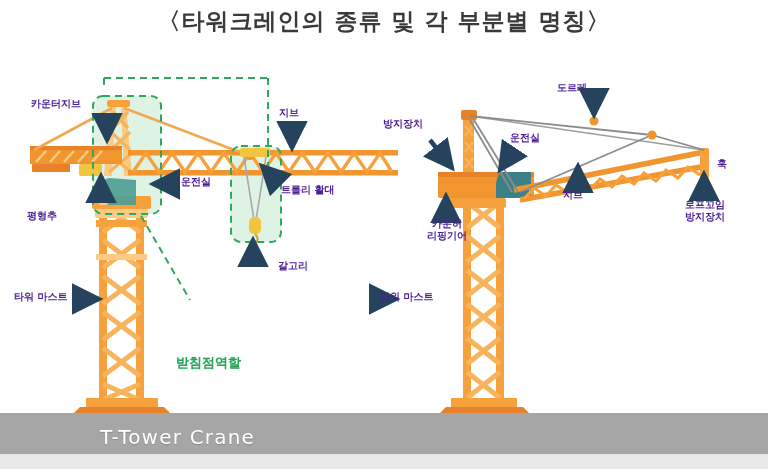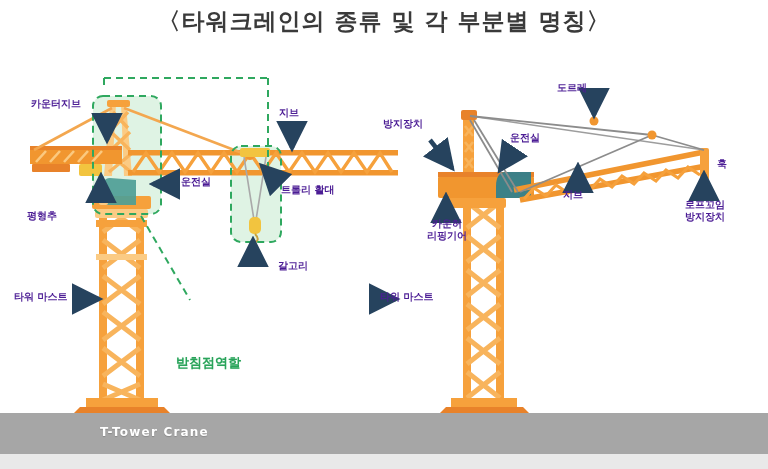--- a/index.html
+++ b/index.html
@@ -30,22 +30,22 @@
   }
   .lbl.green{
     color:#29a35a;
     font-size:13px;
     text-shadow:0 0 1px #bde8cd;
   }
   .lbl.center{text-align:center;}
   .caption{
     position:absolute;
     color:#ffffff;
-    font-size:12px;
-    font-weight:bold;
+    font-size:20px;
+    font-weight:normal;
     letter-spacing:1.2px;
     text-shadow:0 1px 1px rgba(0,0,0,.18);
     white-space:pre;
   }
 </style>
 </head>
 <body>
 
 <div id="stage">
 

